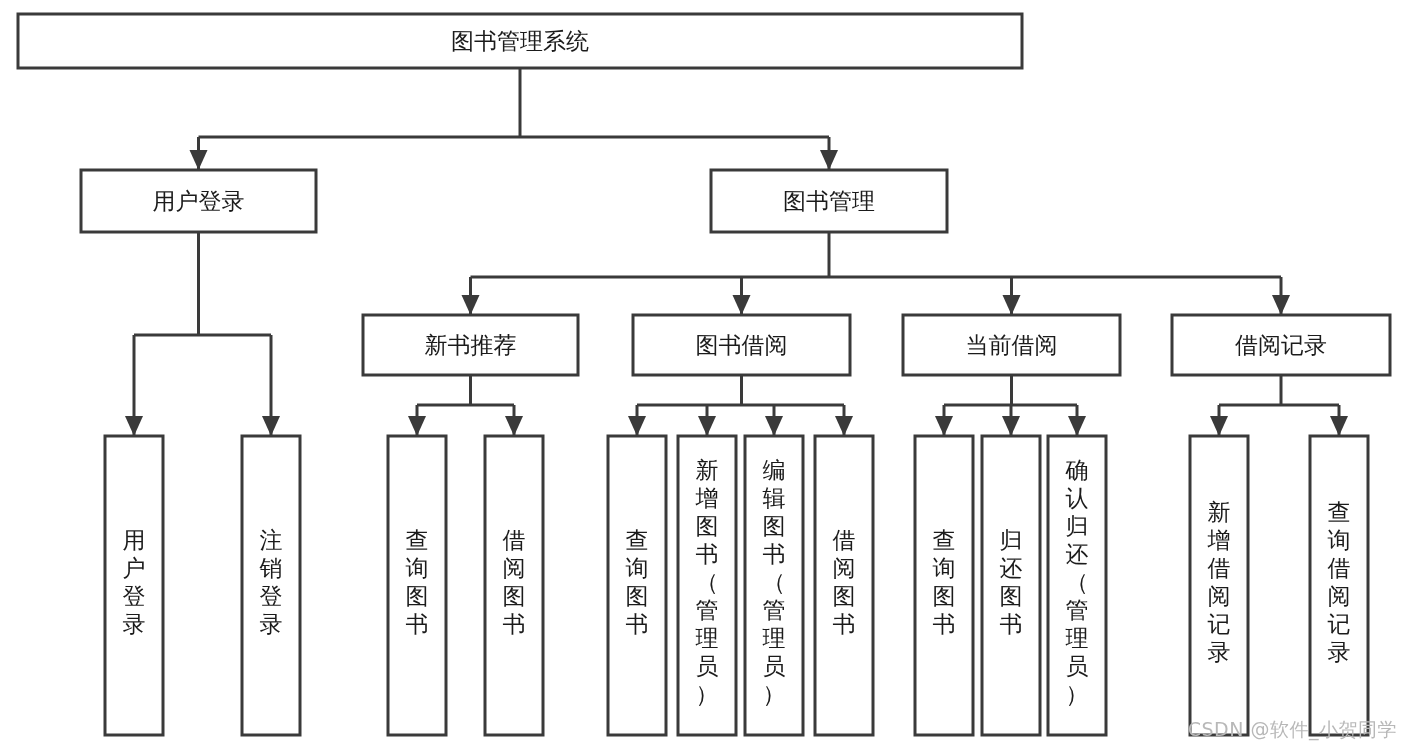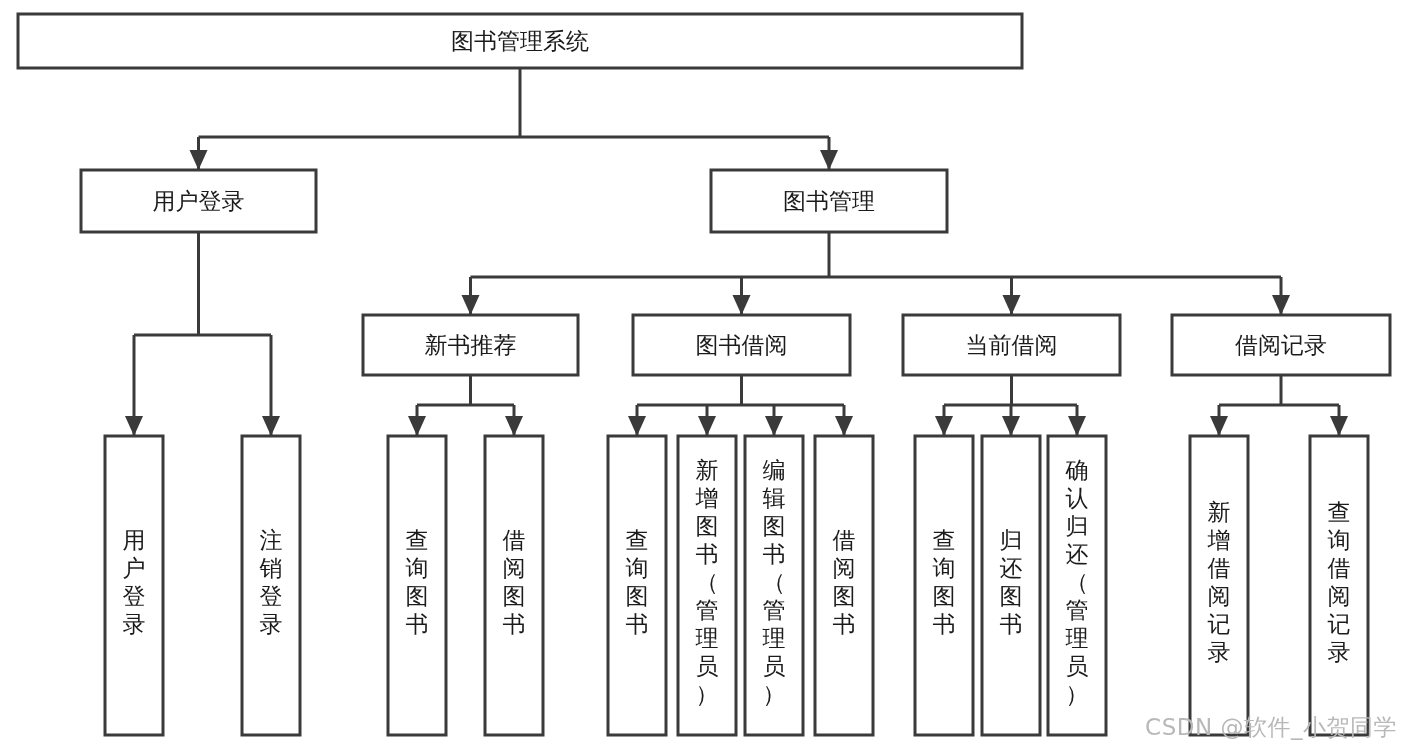--- a/index.html
+++ b/index.html
@@ -47,21 +47,21 @@
     font-family: "DejaVu Sans", "Liberation Sans", sans-serif;
     font-size: 23px;
     fill: #1b1b1b;
     text-anchor: middle;
   }
   .watermark {
     position: absolute;
     right: 8px;
     bottom: 4px;
     font-family: "DejaVu Sans", "Liberation Sans", sans-serif;
-    font-size: 23px;
+    font-size: 19px;
     color: #b8b8b8;
     letter-spacing: 0.5px;
     white-space: nowrap;
     pointer-events: none;
   }
 </style>
 </head>
 <body>
 
 <div id="diagram-root">

